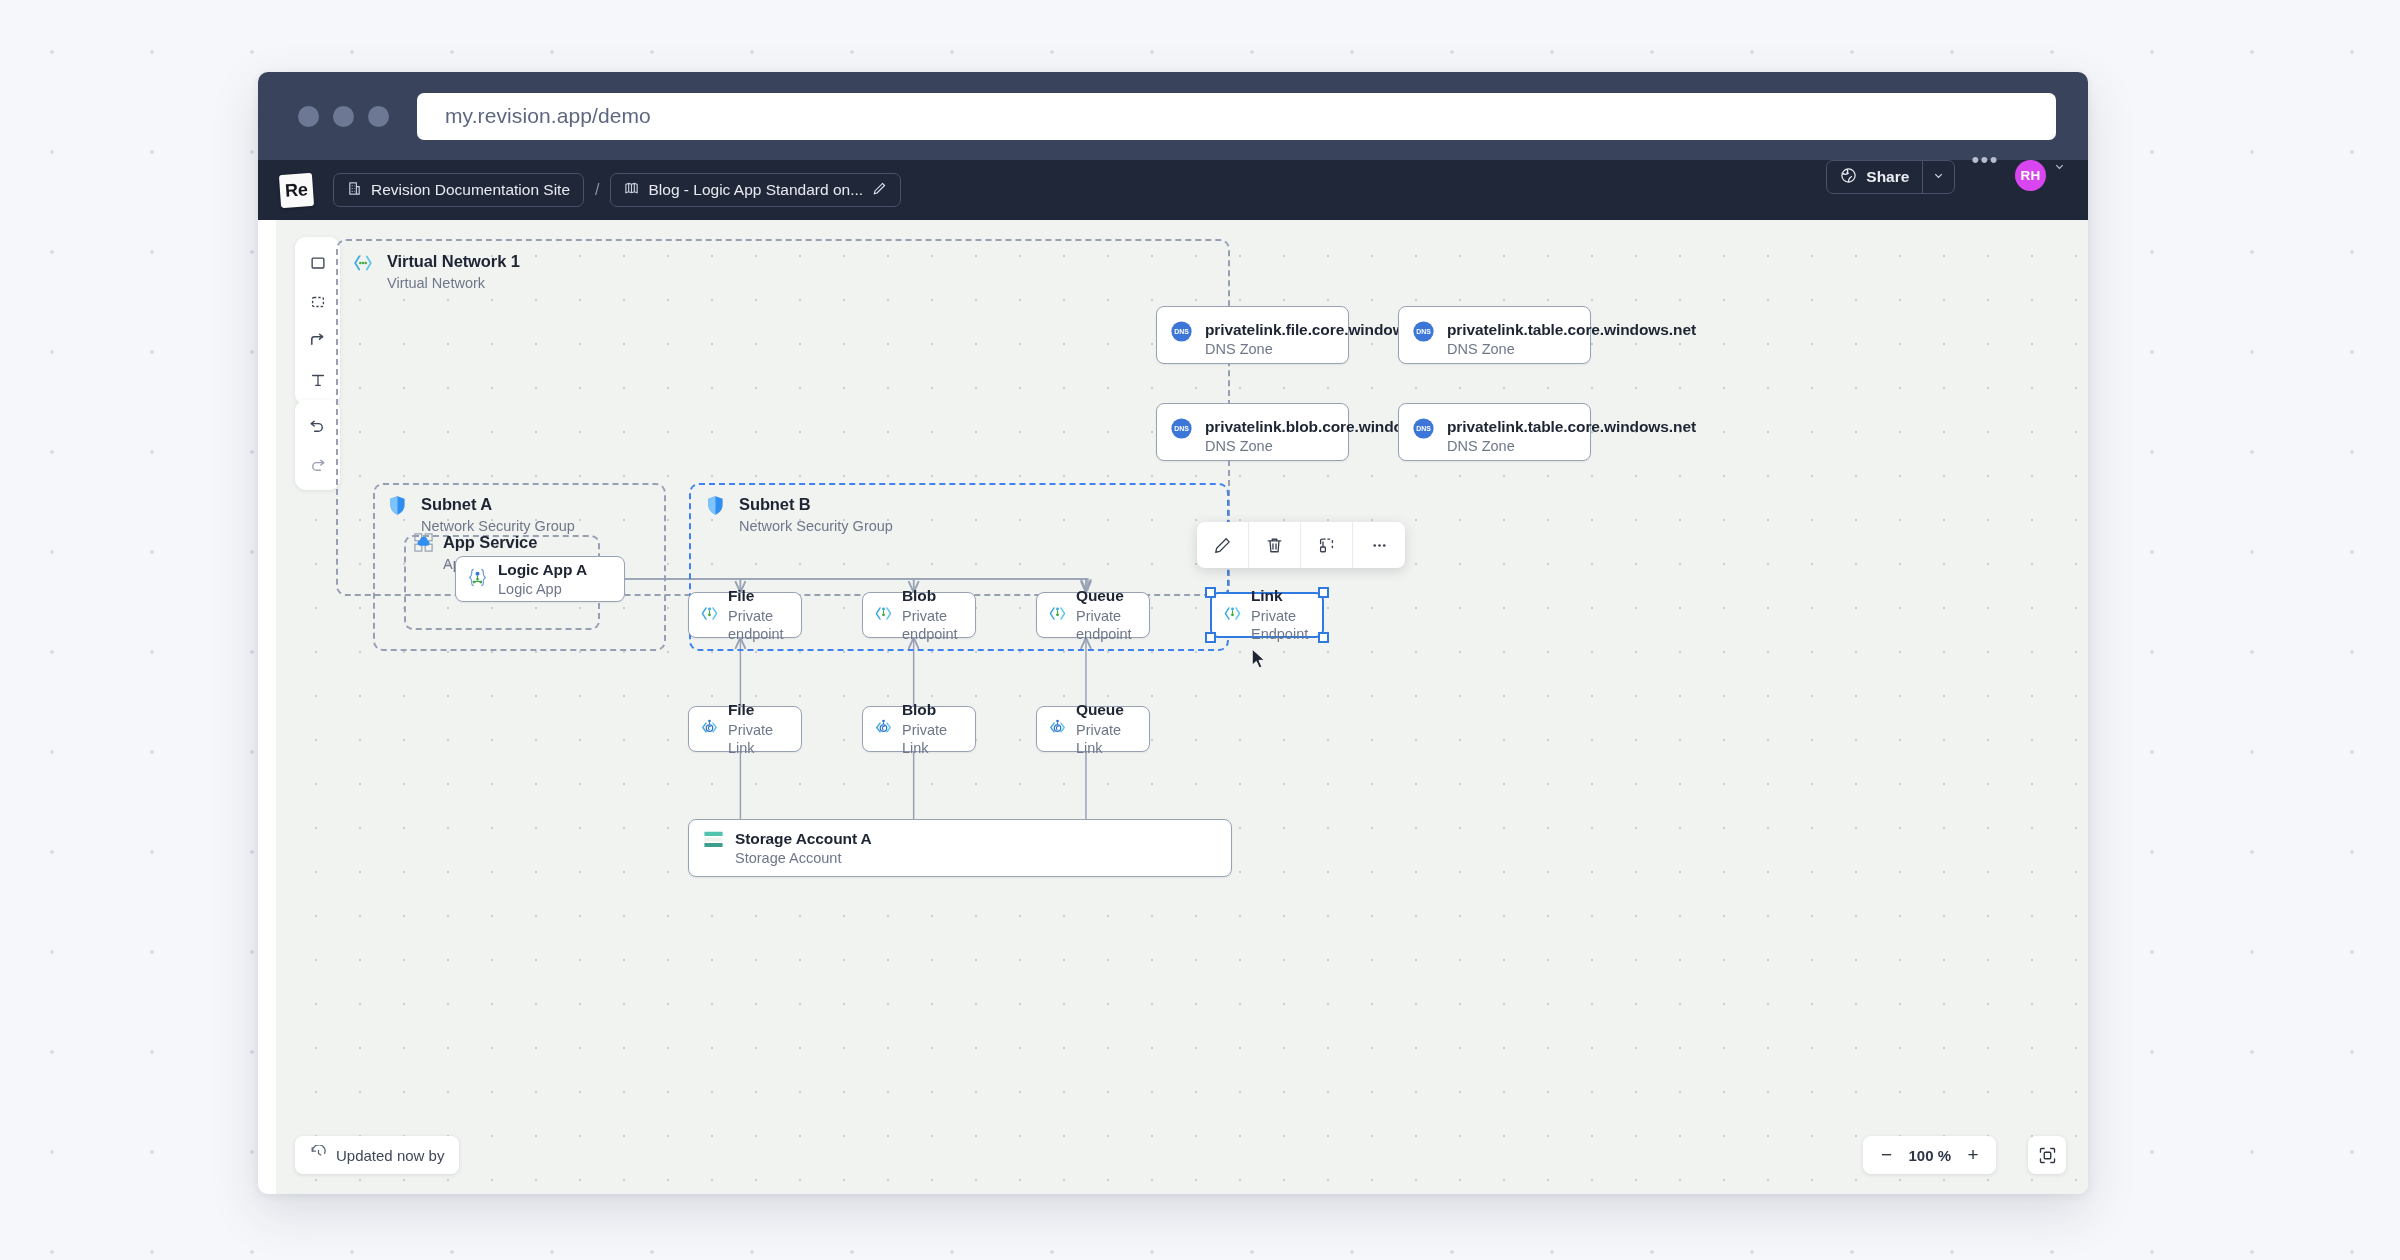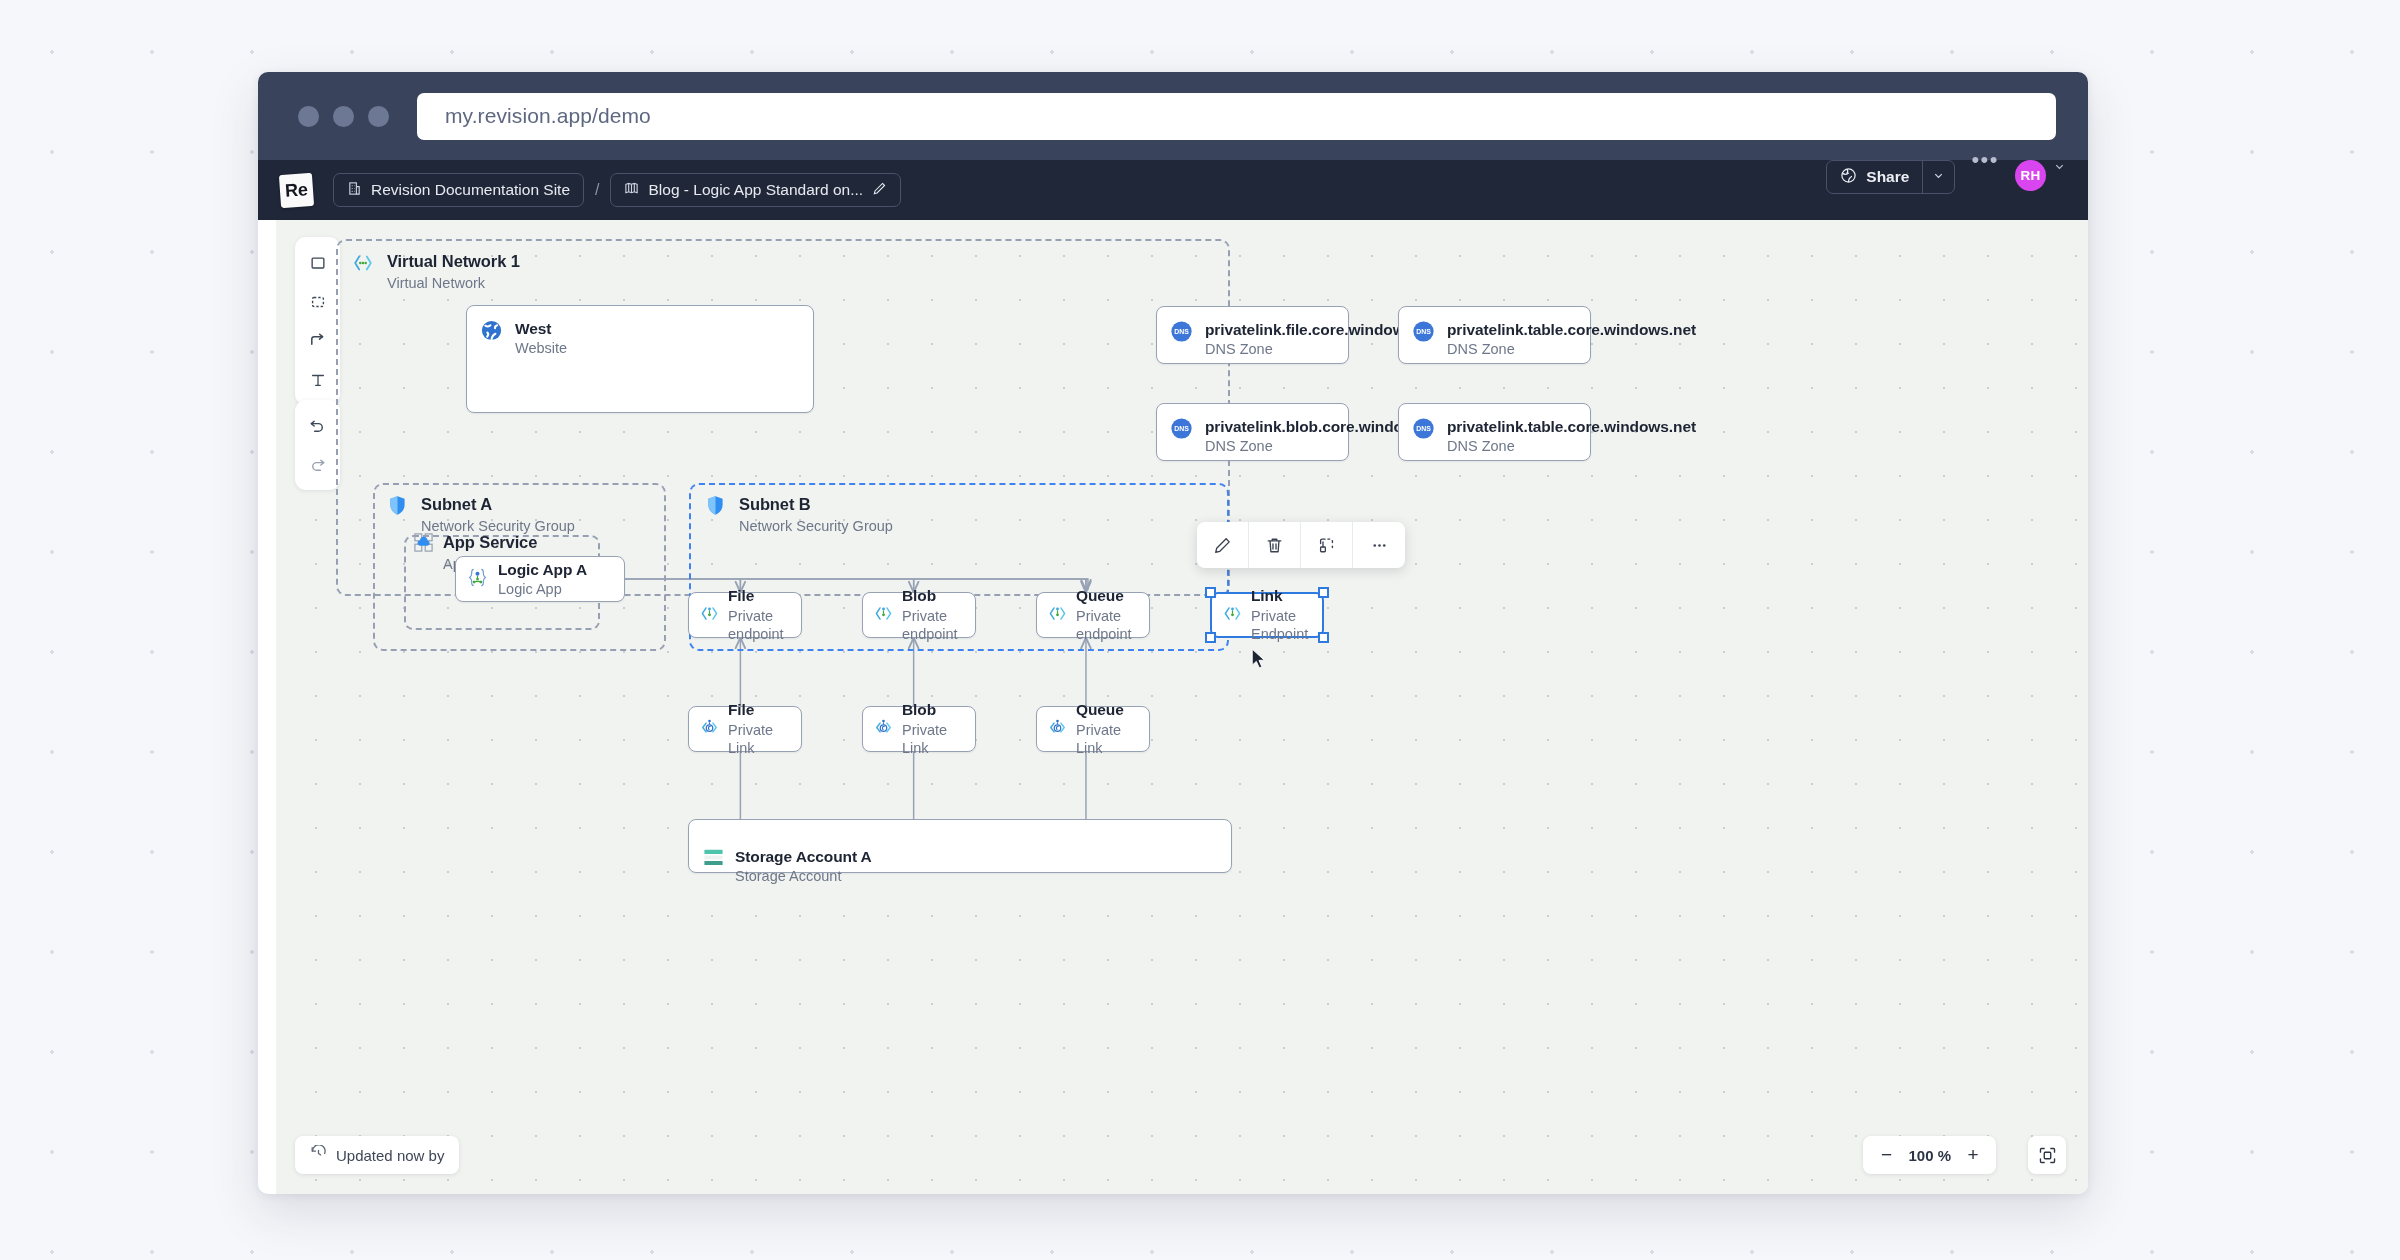--- a/index.html
+++ b/index.html
@@ -358,32 +358,20 @@
             <circle cx="12" cy="12" r="1.25" fill="#3fa93f"></circle>
             <circle cx="14.7" cy="12" r="1.25" fill="#3fa93f"></circle>
           </svg>
         </span>
         <div>
           <div class="grp-title">Virtual Network 1</div>
           <div class="grp-sub">Virtual Network</div>
         </div>
       </div>
 
-      <div class="node" style="left:190px; top:85px; width:348px; height:108px;">
-        <span class="ico">
-          <svg width="25" height="25" viewBox="0 0 26 26">
-            <circle cx="13" cy="13" r="10" fill="#2f72cf"></circle>
-            <path d="M6.5 8c2.5 1.3 4 1 5.4-.4M13 23c.1-3.3 1.6-5.3 4.1-6.6M8.5 19.5c1.4-1.6 1.3-3.2.2-4.4M19 7.5c-1.8.5-2.6 1.7-2.3 3.2" stroke="#fff" stroke-width="2.1" fill="none" stroke-linecap="round"></path>
-          </svg>
-        </span>
-        <div class="txt">
-          <div class="n-title">West</div>
-          <div class="n-sub">Website</div>
-        </div>
-      </div>
 
       <div class="node" style="left:880px; top:86px; width:193px; height:58px;">
         <span class="ico">
           <svg width="25" height="25" viewBox="0 0 26 26">
               <circle cx="13" cy="13" r="10.5" fill="#3c76d8"></circle>
               <text x="13" y="16" text-anchor="middle" font-family="Liberation Sans, sans-serif" font-size="7.2" font-weight="700" fill="#fff">DNS</text>
             </svg>
         </span>
         <div class="txt">
           <div class="n-title">privatelink.file.core.windows.net</div>
@@ -642,21 +630,21 @@
             <circle cx="12" cy="12.6" r="3.4" stroke="#2f72cf" stroke-width="1.3"></circle>
             <path d="M12.9 10.7c-1.1 0-2 .9-2 2 0 .6.3 1.1.7 1.5" stroke="#2f72cf" stroke-width="1.2" stroke-linecap="round"></path>
           </svg>
         </span>
         <div class="txt" style="padding-top:0;">
           <div class="n-title">Queue</div>
           <div class="n-sub">Private Link</div>
         </div>
       </div>
 
-      <div class="node" style="left:412px; top:599px; width:544px; height:49px; padding:26px 13px; gap:10px;">
+      <div class="node" style="left:412px; top:599px; width:544px; height:58px; padding:8px 13px; gap:10px;">
         <span class="ico">
           <svg width="23" height="23" viewBox="0 0 24 24">
             <rect x="2.5" y="4" width="19" height="4.3" rx=".7" fill="#4fc4ad"></rect>
             <rect x="2.5" y="9.8" width="19" height="4.3" rx=".7" fill="#eef3f1"></rect>
             <rect x="2.5" y="15.6" width="19" height="4.3" rx=".7" fill="#3e9e8c"></rect>
           </svg>
         </span>
         <div class="txt">
           <div class="n-title">Storage Account A</div>
           <div class="n-sub">Storage Account</div>

